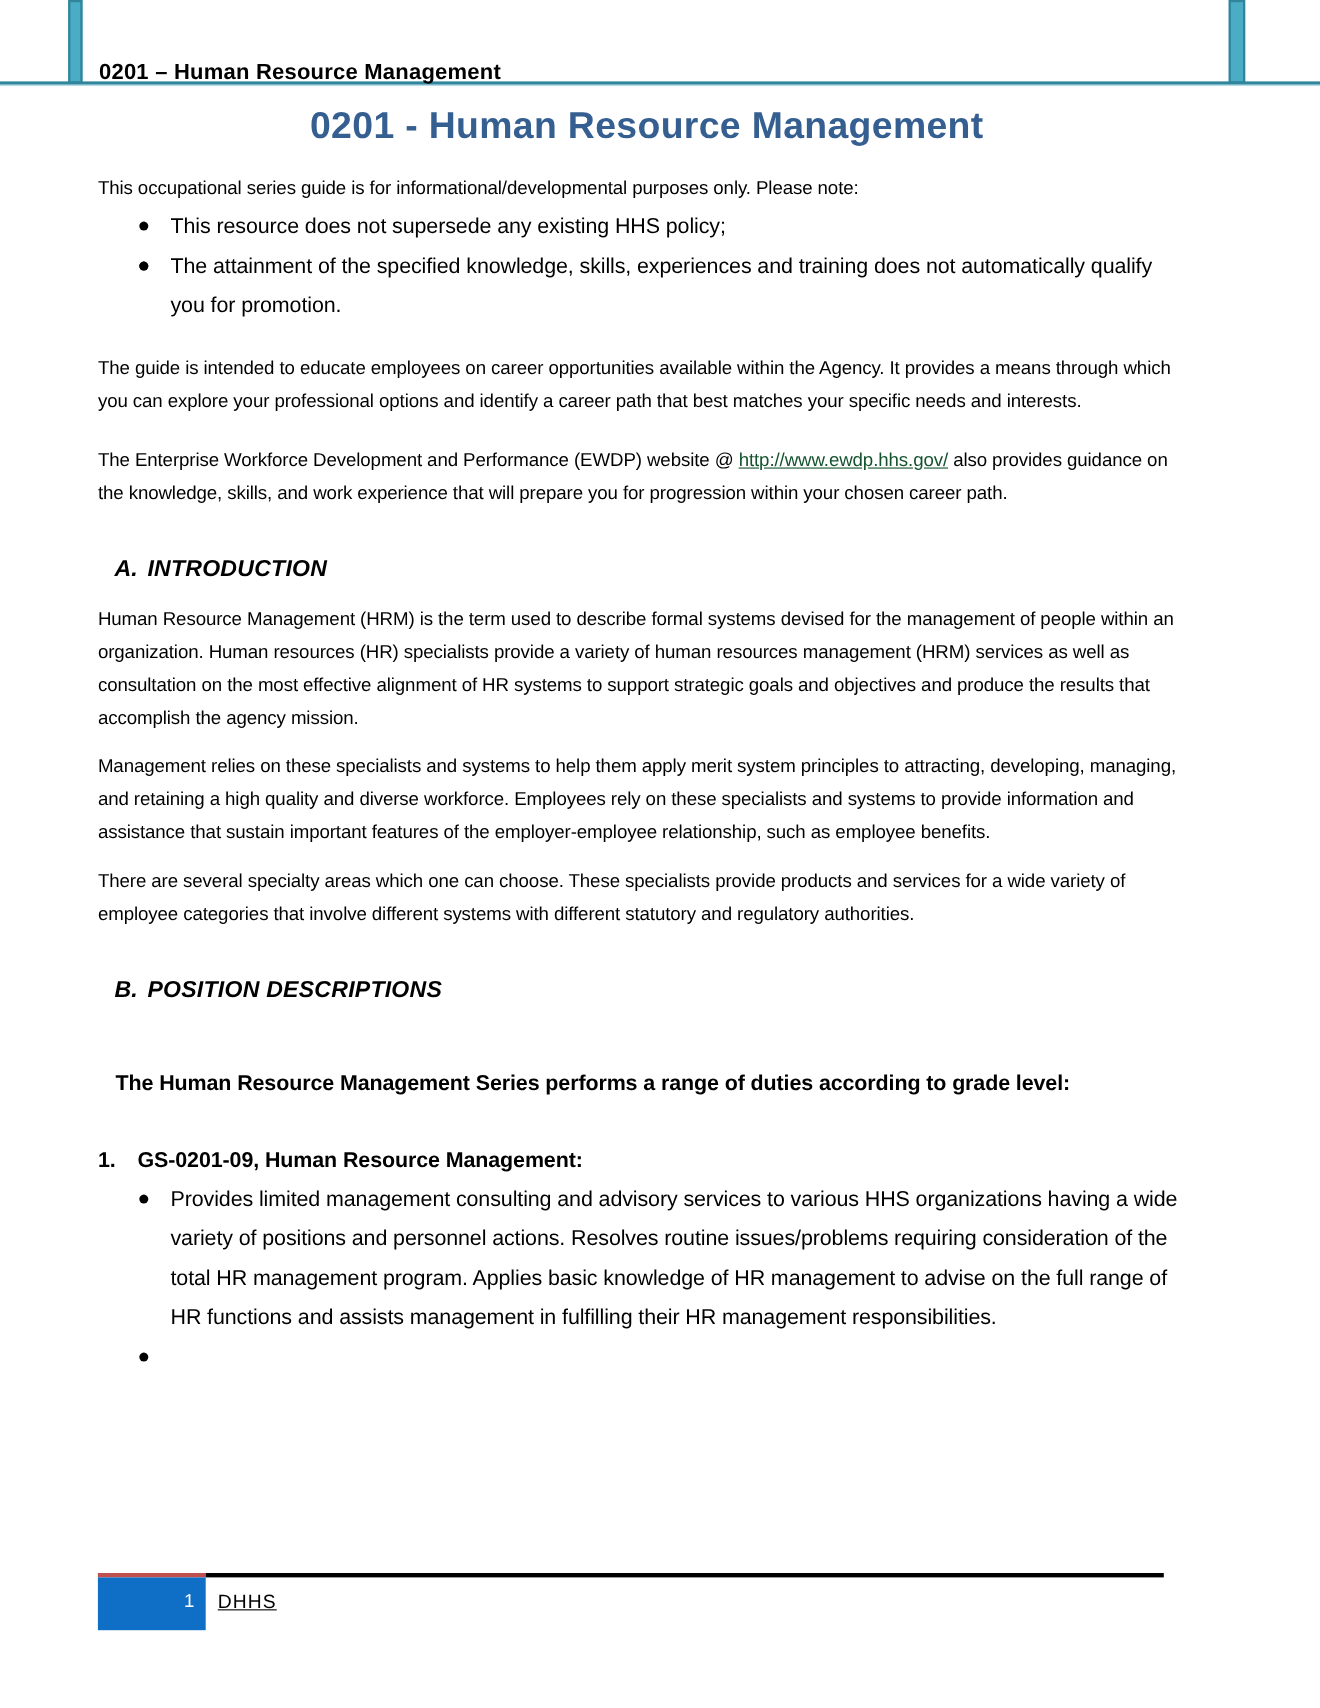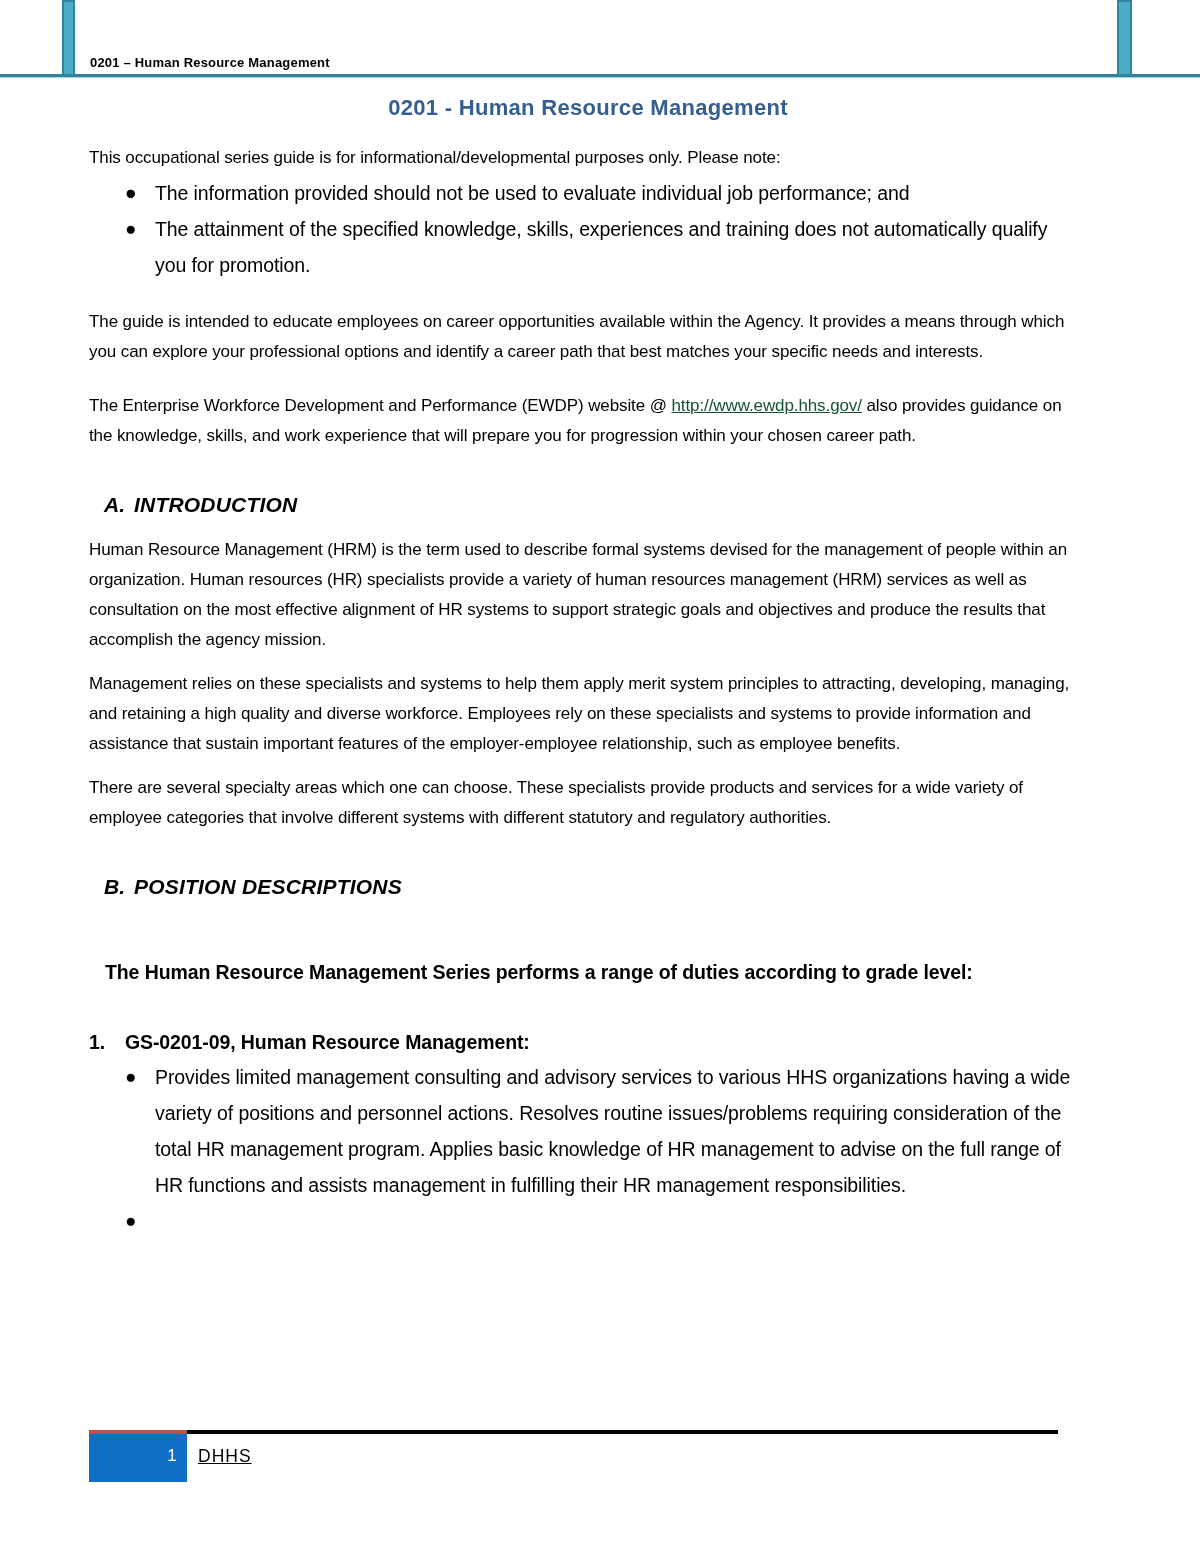--- a/index.html
+++ b/index.html
@@ -57,39 +57,39 @@
     left: 0px;
     top: 77px;
     width: 1200px;
     height: 1px;
     background: #9FD3E0;
   }
   .header-text {
     position: absolute;
     left: 90px;
     top: 55px;
-    font-size: 13px;
+    font-size: 20px;
     font-weight: bold;
     letter-spacing: 0.2px;
     color: #000000;
     white-space: nowrap;
   }
 
   
   .content {
     position: absolute;
     left: 89px;
     top: 95px;
     width: 992px;
   }
 
   .doc-title {
     text-align: center;
     color: #365F91;
-    font-size: 22px;
+    font-size: 34px;
     font-weight: bold;
     letter-spacing: 0.3px;
     margin: 0 0 22px 0;
     padding-left: 6px;
   }
 
   p.para {
     margin: 0 0 0 0;
     font-size: 17px;
     line-height: 30px;
@@ -235,24 +235,24 @@
 
 <div class="content">
 
   <div class="doc-title">0201 - Human Resource Management</div>
 
   <p class="para">This occupational series guide is for informational/developmental purposes only. Please note:</p>
 
   <ul class="bullets">
     <li>
       <span class="bullet-dot">●</span>
-    </li>
-    <li>
-      <span class="bullet-dot">●</span>
-      <span>The information provided should not be used to evaluate individual job performance; and</span>
+      <span>This resource does not supersede any existing HHS policy;</span>
+    </li>
+    <li>
+      <span class="bullet-dot">●</span>
     </li>
     <li>
       <span class="bullet-dot">●</span>
       <span>The attainment of the specified knowledge, skills, experiences and training does not automatically qualify you for promotion.</span>
     </li>
   </ul>
 
   <div class="spacer-md"></div>
 
   <p class="para">The guide is intended to educate employees on career opportunities available within the Agency. It provides a means through which you can explore your professional options and identify a career path that best matches your specific needs and interests.</p>

